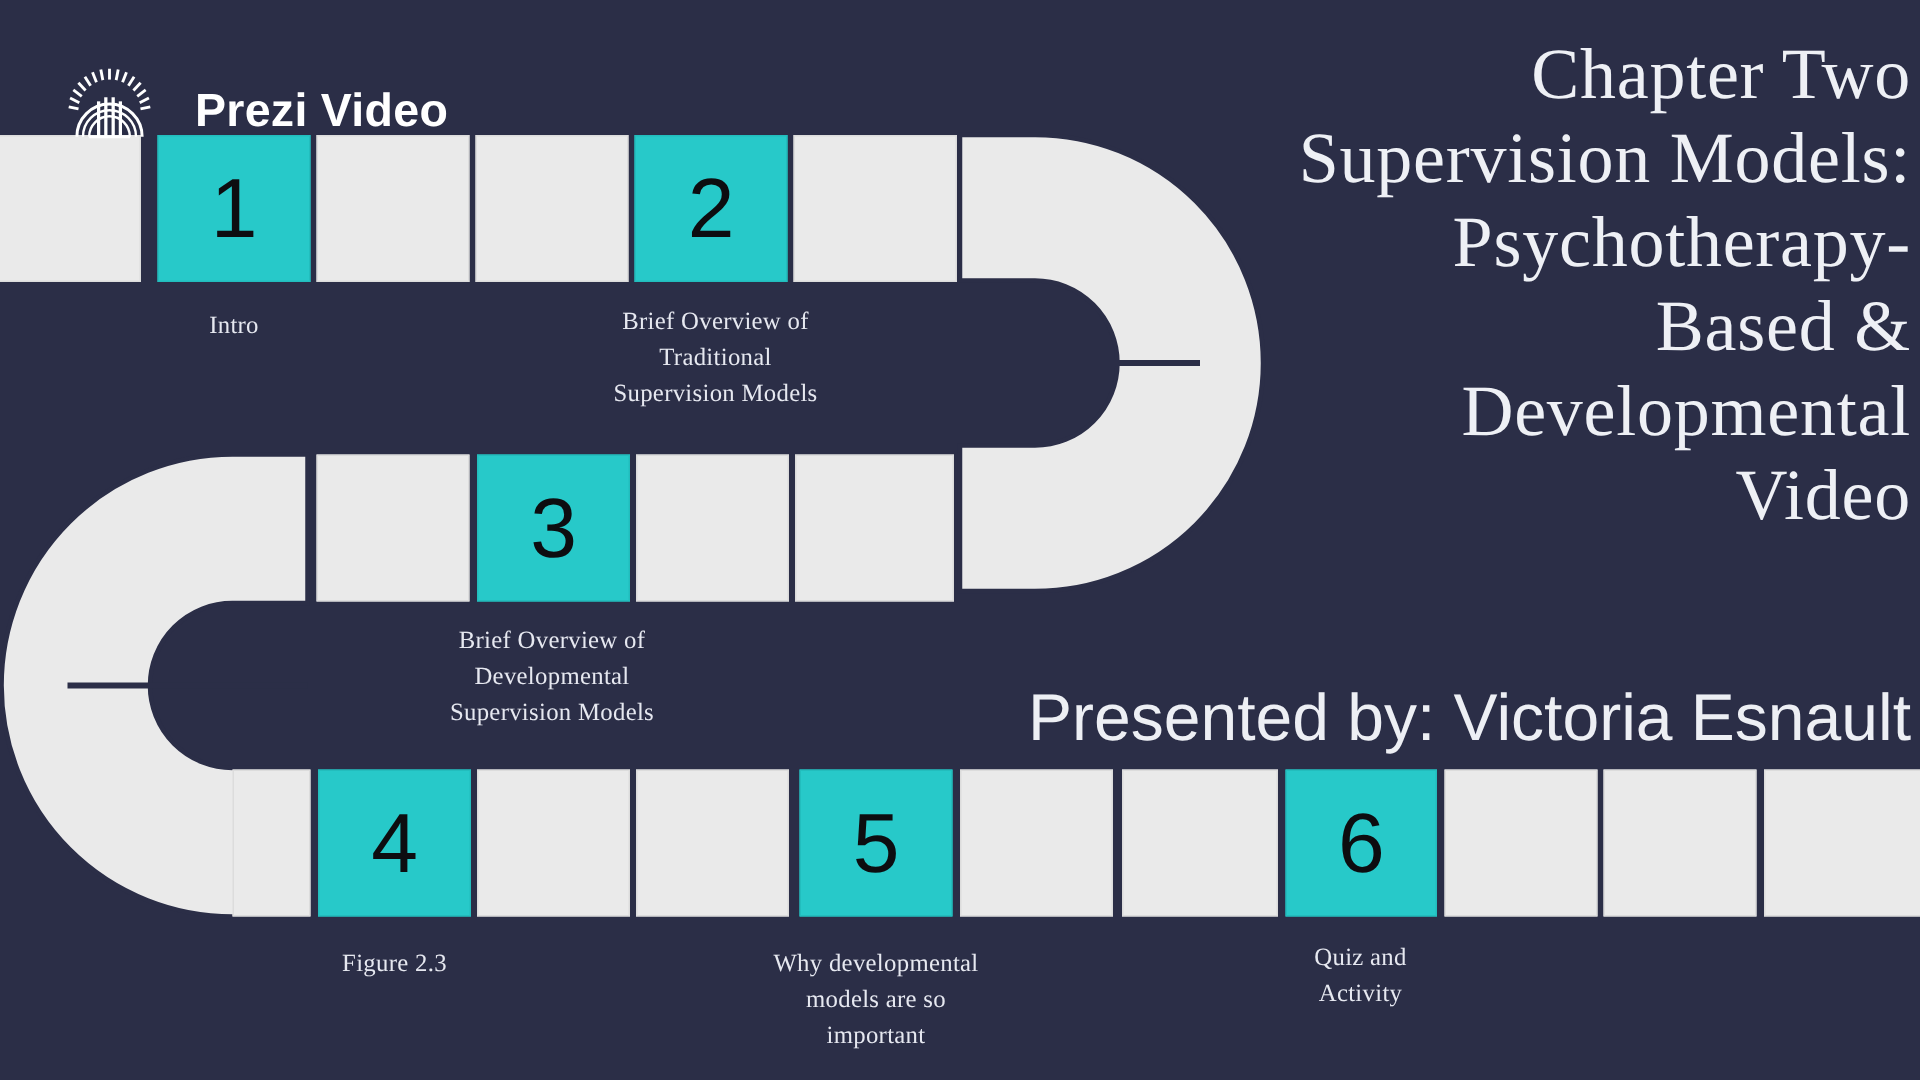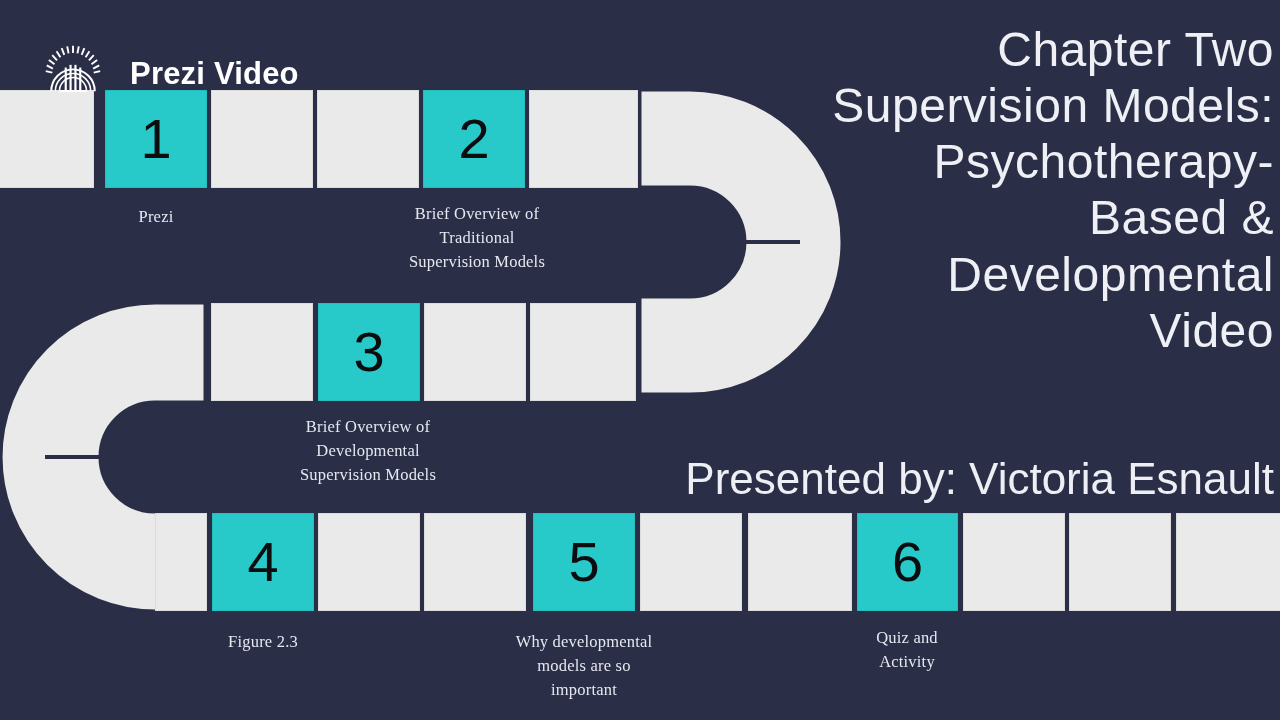--- a/index.html
+++ b/index.html
@@ -38,21 +38,21 @@
   .cap{
     position:absolute;color:#e6e8f0;text-align:center;
     font-family:"Liberation Serif",serif;font-size:16.5px;line-height:1.45;
     letter-spacing:.2px;
   }
 
   
   .title{
     position:absolute;right:6px;top:22px;width:560px;
     text-align:right;color:#eef0f5;
-    font-family:Liberation Sans, sans-serif;
+    font-family:Liberation Serif, serif;
     font-size:48px;line-height:1.17;letter-spacing:.5px;
   }
   .title .ln{display:block;white-space:nowrap;}
   .presenter{
     position:absolute;right:6px;top:455px;width:600px;text-align:right;
     color:#edeff4;font-family:"Liberation Sans",sans-serif;
     font-size:44px;line-height:1.1;white-space:nowrap;
   }
 </style>
 </head>
@@ -151,21 +151,21 @@
   </div>
   <div class="blk" style="left:640px;top:513px;width:102px;height:98px;"></div>
   <div class="blk" style="left:748px;top:513px;width:104px;height:98px;"></div>
   <div class="blk teal" style="left:857px;top:513px;width:101px;height:98px;">
     <span class="num">6</span>
   </div>
   <div class="blk" style="left:963px;top:513px;width:102px;height:98px;"></div>
   <div class="blk" style="left:1069px;top:513px;width:102px;height:98px;"></div>
   <div class="blk" style="left:1176px;top:513px;width:112px;height:98px;"></div>
 
-  <div class="cap" style="left:76px;top:205px;width:160px;">Prezi</div>
+  <div class="cap" style="left:76px;top:205px;width:160px;">Intro</div>
   <div class="cap" style="left:367px;top:202px;width:220px;">Brief Overview of<br>Traditional<br>Supervision Models</div>
   <div class="cap" style="left:258px;top:415px;width:220px;">Brief Overview of<br>Developmental<br>Supervision Models</div>
   <div class="cap" style="left:183px;top:630px;width:160px;">Figure 2.3</div>
   <div class="cap" style="left:474px;top:630px;width:220px;">Why developmental<br>models are so<br>important</div>
   <div class="cap" style="left:827px;top:626px;width:160px;text-align:center;">Quiz and<br>Activity</div>
 
   <div class="title">
     <span class="ln">Chapter Two</span>
     <span class="ln">Supervision Models:</span>
     <span class="ln">Psychotherapy-</span>

